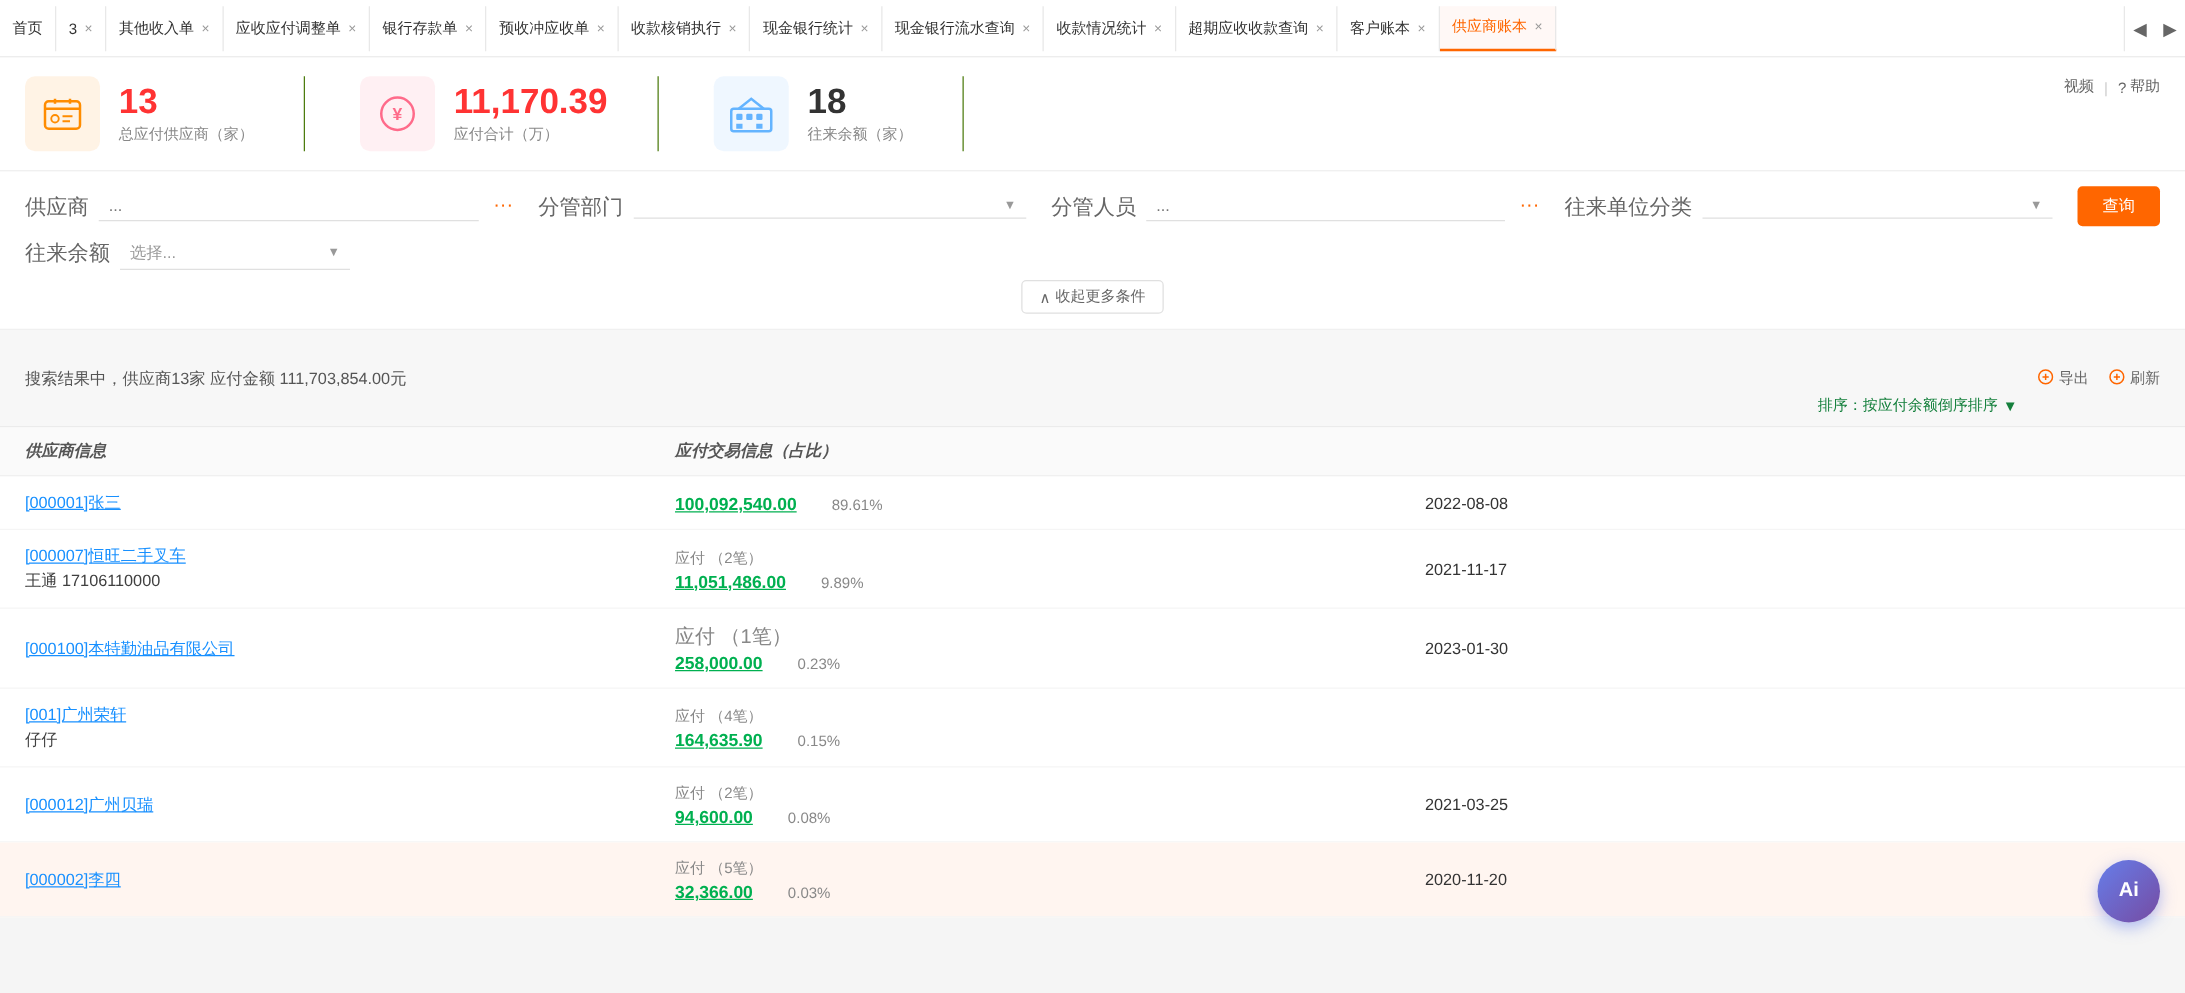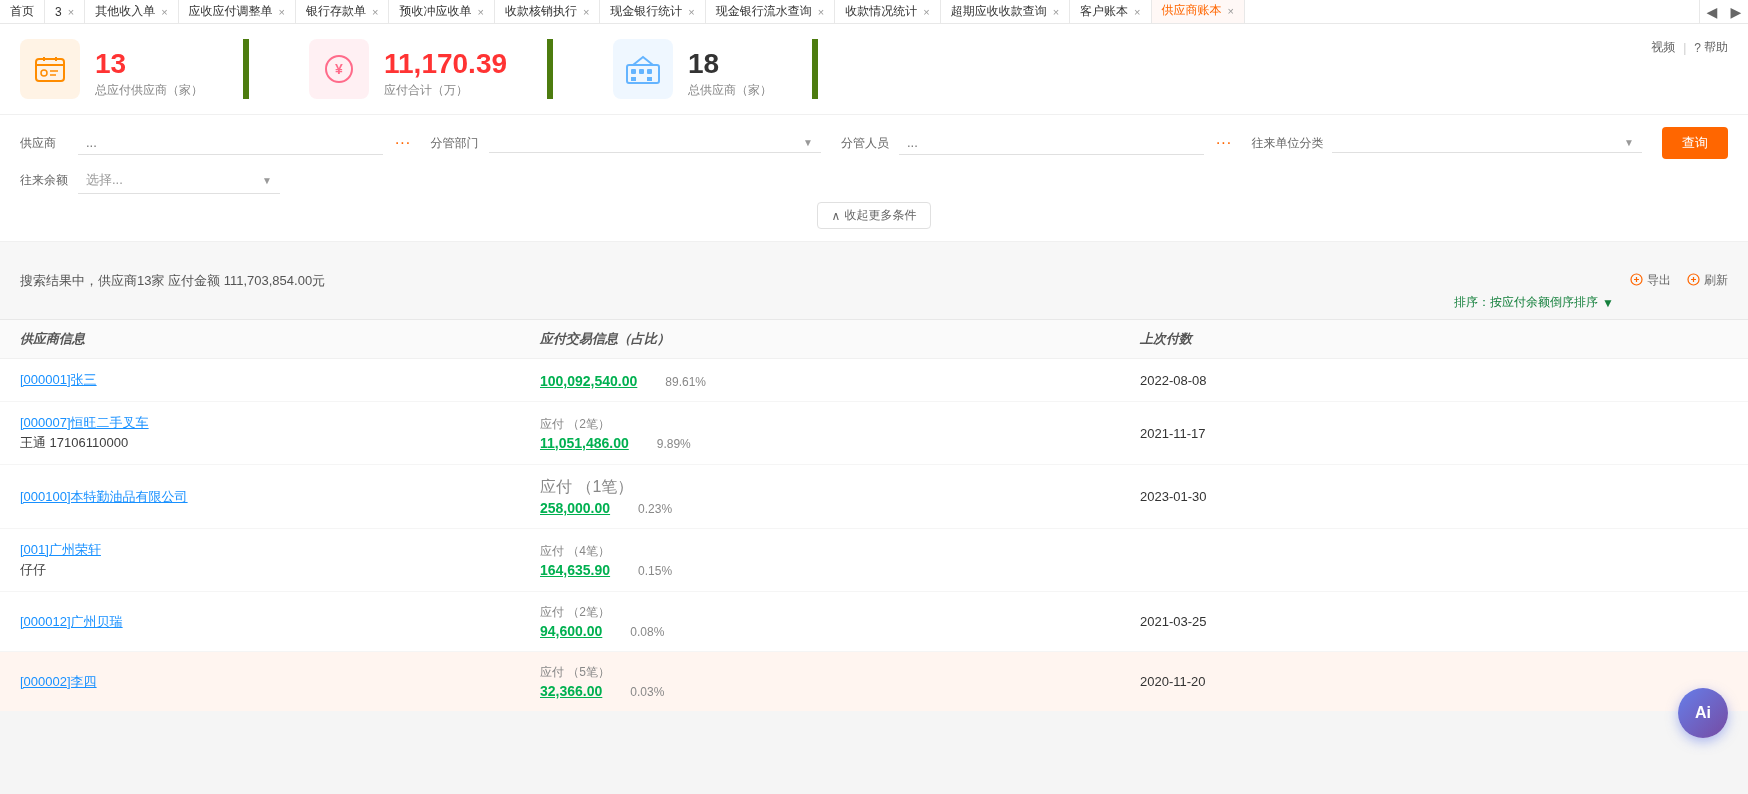--- a/index.html
+++ b/index.html
@@ -4,21 +4,21 @@
   <style>
     * { box-sizing: border-box; margin: 0; padding: 0; font-family: 'Microsoft YaHei', Arial, sans-serif; }
     body { background: #f5f5f5; font-size: 13px; color: #333; }
 
     
     .top-nav {
       display: flex;
       align-items: center;
       background: #fff;
       border-bottom: 1px solid #e8e8e8;
-      height: 24px;
+      height: 46px;
       padding: 0;
       overflow: hidden;
       text-align: center;
     }
     .nav-tab {
       display: flex;
       align-items: center;
       padding: 0 10px;
       height: 36px;
       font-size: 12px;
@@ -60,24 +60,24 @@
     .stats-header {
       background: #fff;
       display: flex;
       align-items: center;
       padding: 15px 20px;
       border-bottom: 1px solid #f0f0f0;
       position: relative;
     }
     .stat-block {
       display: flex;
-      align-items: flex-end;
+      align-items: center;
       padding: 0 40px 0 0;
-      border-right: 6px solid #4d7c0f;
-      margin-right: 60px;
+      border-right: 1px solid #4d7c0f;
+      margin-right: 44px;
     }
     .stat-block:last-of-type { border-right: none; }
     .stat-icon {
       width: 60px;
       height: 60px;
       border-radius: 8px;
       display: flex;
       align-items: center;
       justify-content: center;
       margin-right: 15px;
@@ -123,21 +123,21 @@
       margin-bottom: 8px;
     }
     .filter-row:last-child { margin-bottom: 0; }
     .filter-item {
       display: flex;
       align-items: center;
       gap: 8px;
       flex: 1;
     }
     .filter-label {
-      font-size: 12px;
+      font-size: 17px;
       color: #666;
       white-space: nowrap;
       min-width: 50px;
     }
     .filter-input {
       flex: 1;
       border: none;
       border-bottom: 1px solid #e0e0e0;
       padding: 4px 8px;
       font-size: 13px;
@@ -383,21 +383,21 @@
         <rect x="6" y="18" width="5" height="5" rx="1" fill="#64b4ff"></rect>
         <rect x="14" y="18" width="5" height="5" rx="1" fill="#64b4ff"></rect>
         <rect x="22" y="18" width="5" height="5" rx="1" fill="#64b4ff"></rect>
         <rect x="6" y="26" width="5" height="4" rx="0" fill="#64b4ff"></rect>
         <rect x="22" y="26" width="5" height="4" rx="0" fill="#64b4ff"></rect>
         <path d="M8 14 L18 6 L28 14" fill="none" stroke="#64b4ff" stroke-width="2"></path>
       </svg>
     </div>
     <div>
       <div class="stat-value" style="color:#333;">18</div>
-      <div class="stat-label">总供应商（家）</div>
+      <div class="stat-label">往来余额（家）</div>
     </div>
   </div>
 
   <div class="header-tools">
     <span style="display:flex;align-items:center;gap:3px;">视频</span>
     <span class="divider">|</span>
     <span style="display:flex;align-items:center;gap:3px;">
       <span>?</span>
       <span>帮助</span>
     </span>
@@ -474,21 +474,20 @@
       </span>
       <span>刷新</span>
     </div>
   </div>
 </div>
 
 <div class="table-container">
   <div class="table-header">
     <div class="table-header-cell">供应商信息</div>
     <div class="table-header-cell">应付交易信息（占比）</div>
-    <div class="table-header-cell">上次付数</div>
   </div>
 
   <div class="table-row">
     <div>
       <div class="supplier-name">[000001]张三</div>
     </div>
     <div>
       <div class="tx-row">
         <span class="tx-amount">100,092,540.00</span>
         <span class="tx-percent">89.61%</span>

